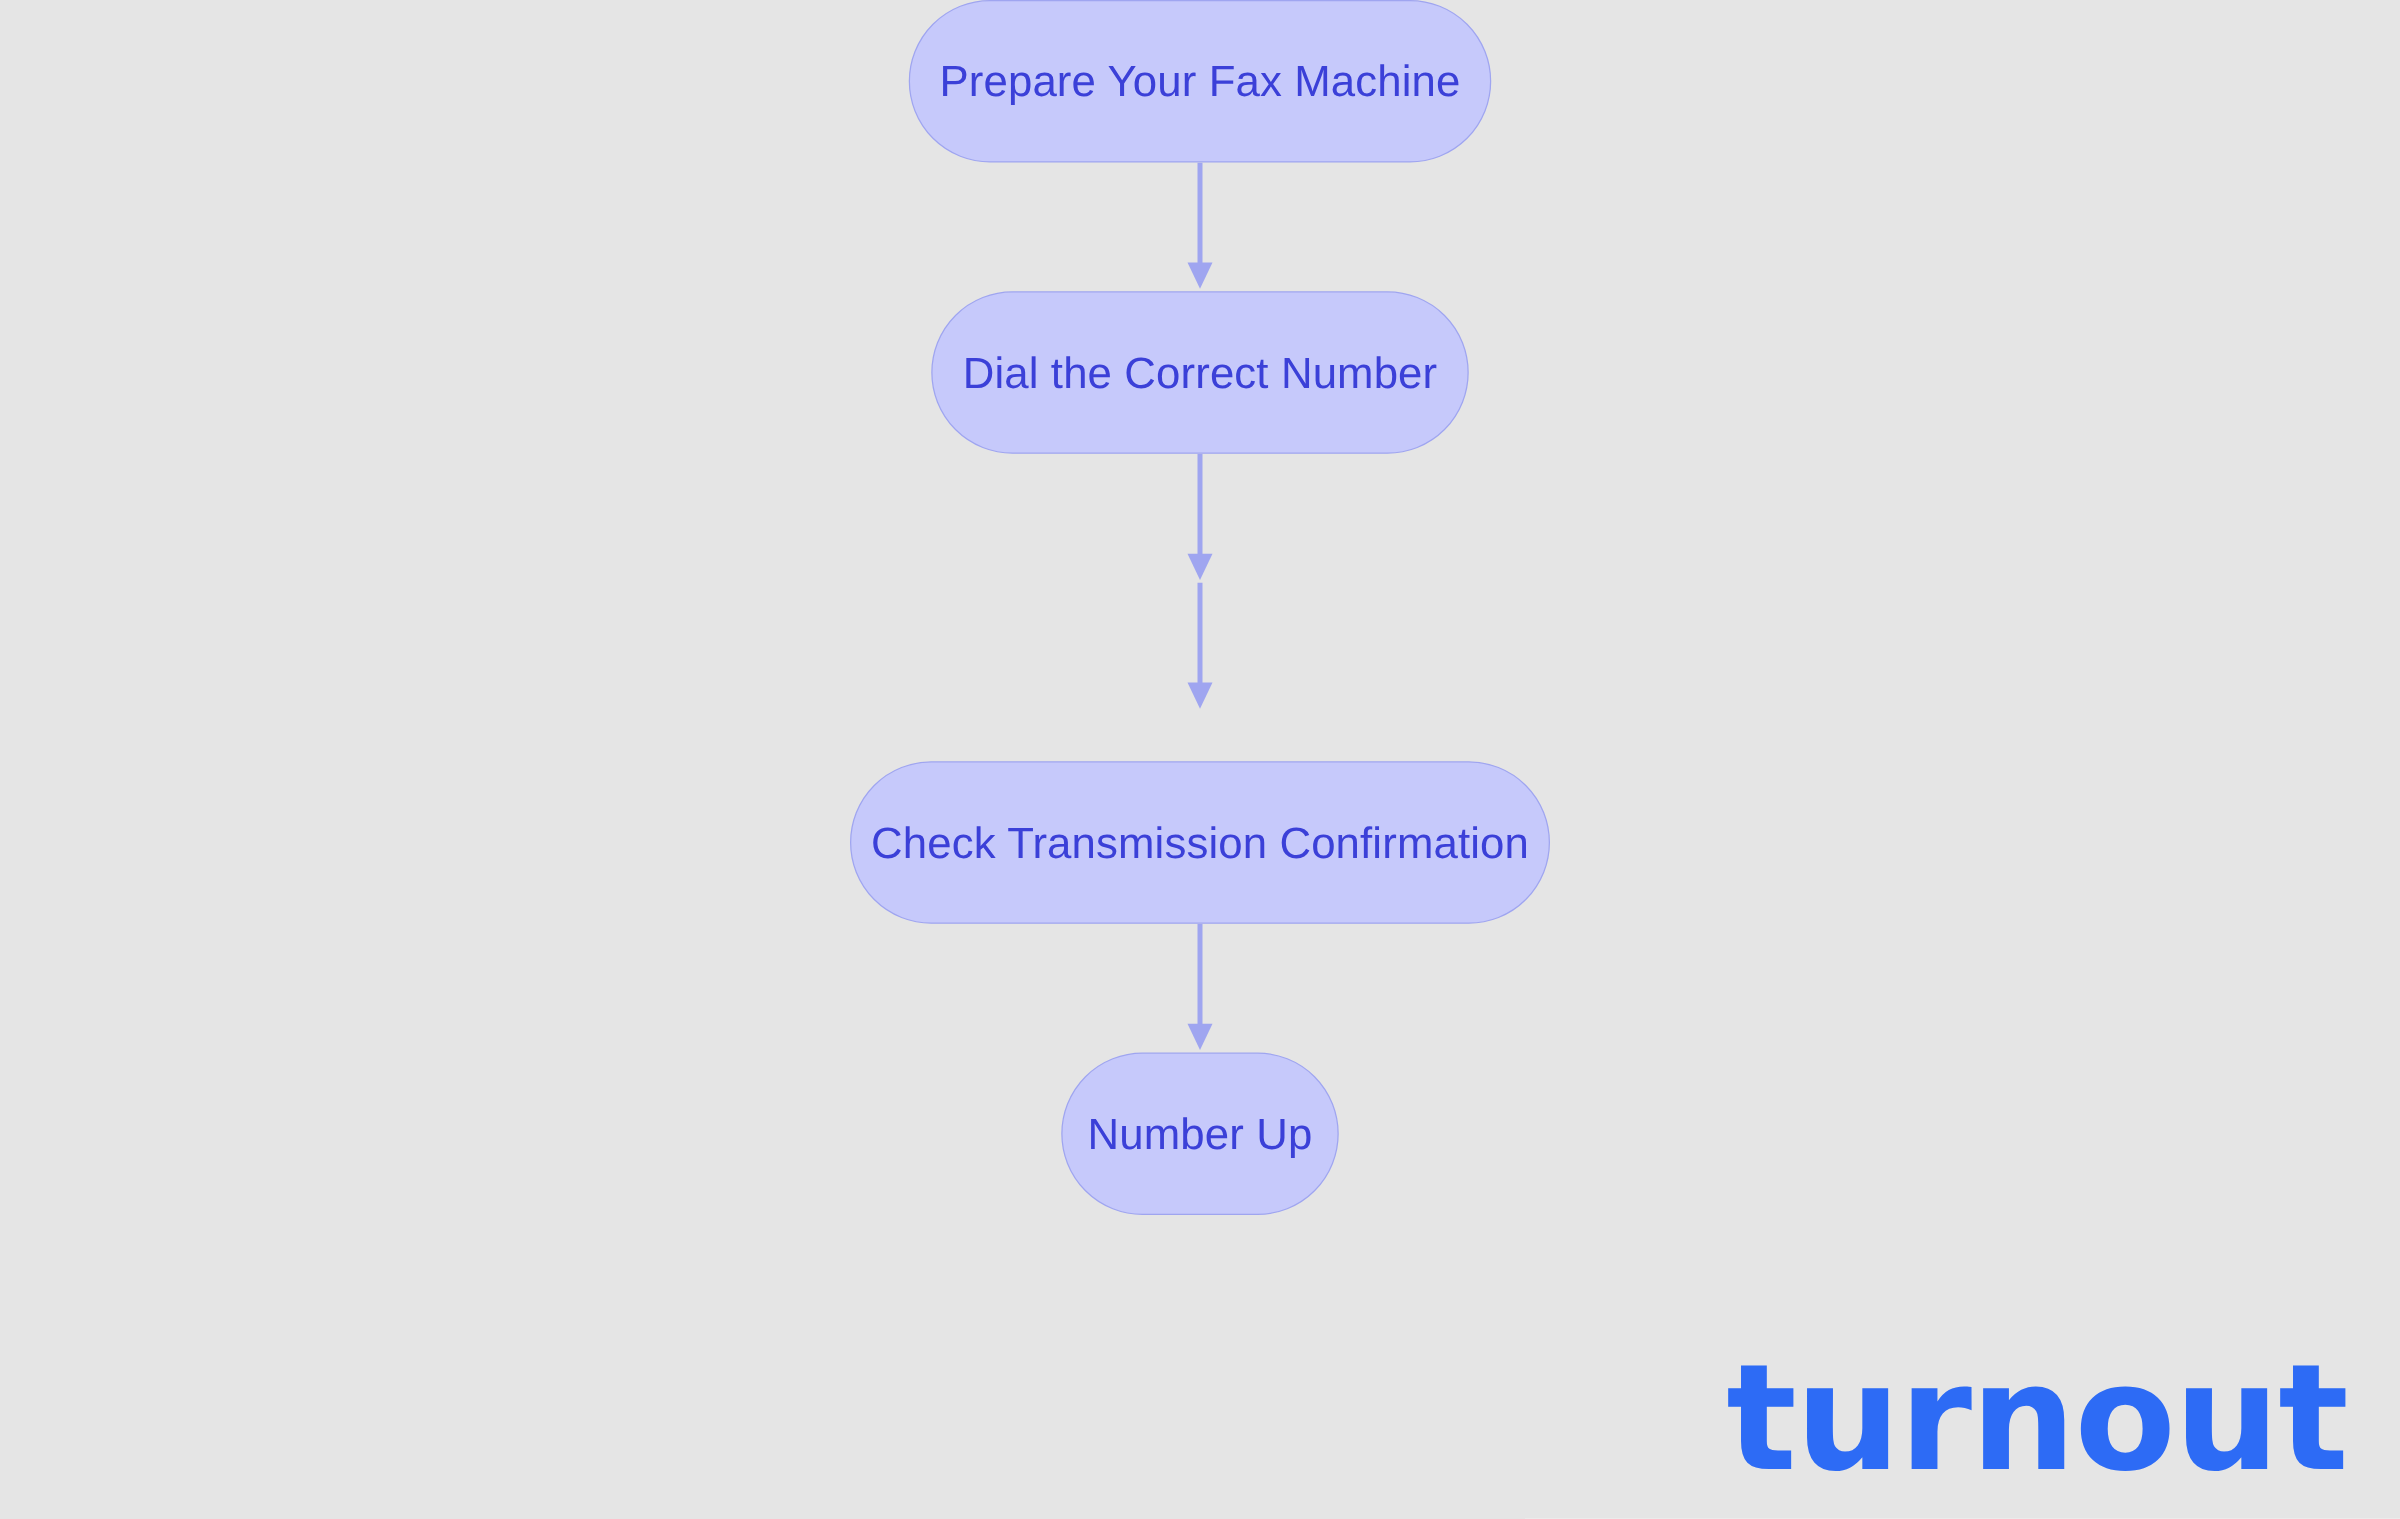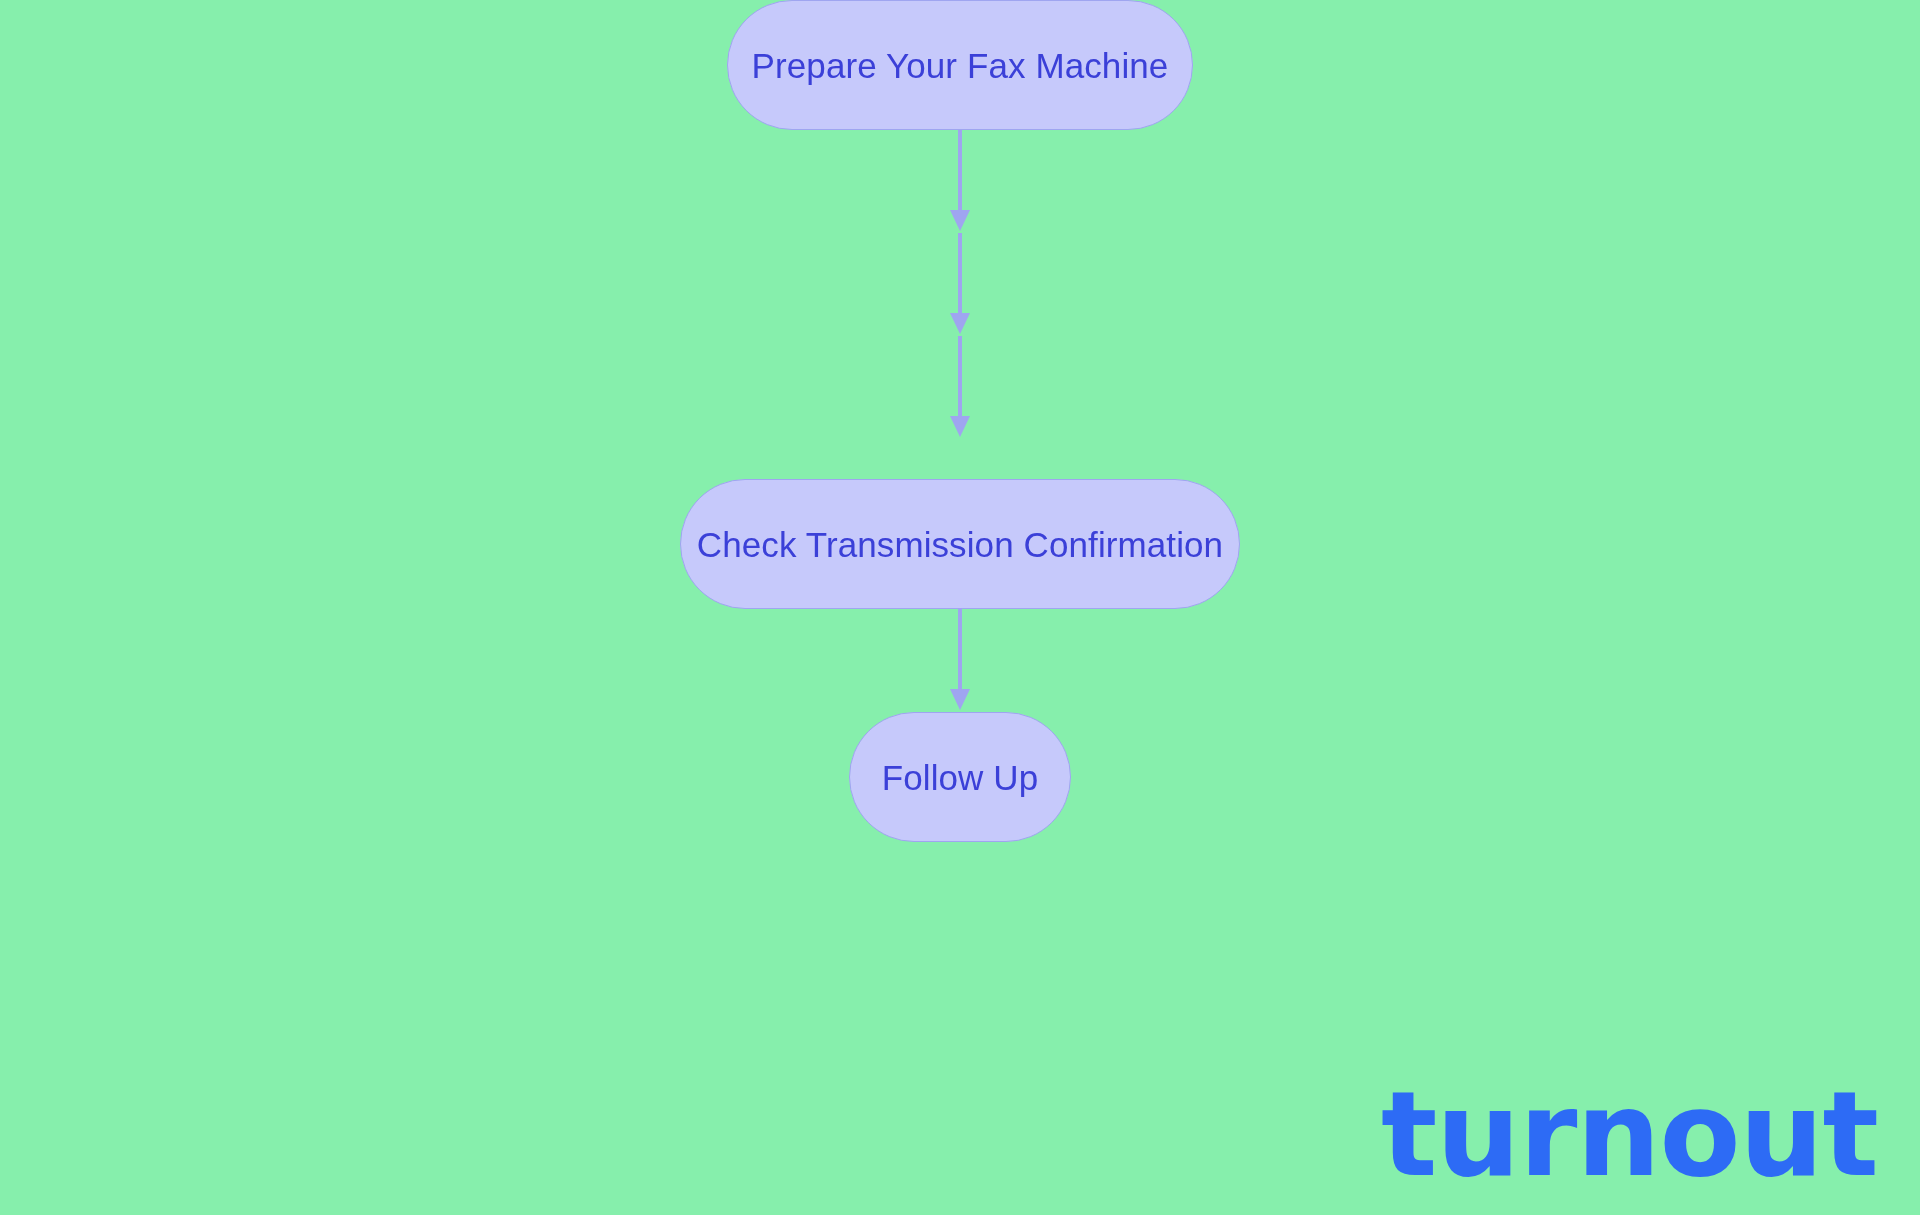--- a/index.html
+++ b/index.html
@@ -88,35 +88,40 @@
     font-weight: 700;
     letter-spacing: -1px;
     line-height: 1;
     font-family: "DejaVu Sans", "Liberation Sans", sans-serif;
     user-select: none;
   }
 </style>
 </head>
 <body>
 
-<div id="canvas" style="background: #86efac;">
+<div id="canvas" style="background: #e5e5e5;">
 
   <div id="flow">
 
     <div class="flow-step">
       <div class="node" style="background: rgb(198, 201, 251); border-color: rgb(159, 165, 240); width: 466px;">
         <span class="node-label" style="color: rgb(59, 64, 216);">Prepare Your Fax Machine</span>
       </div>
     </div>
 
     <svg class="connector" viewBox="0 0 26 103">
       <path class="conn-line" d="M13 0 L13 82" style="stroke: rgb(159, 165, 240);"></path>
       <polygon class="conn-head" points="13,101 3,80 23,80" style="fill: rgb(159, 165, 240);"></polygon>
     </svg>
 
+    <div class="flow-step">
+      <div class="node" style="background: rgb(198, 201, 251); border-color: rgb(159, 165, 240); width: 430px;">
+        <span class="node-label" style="color: rgb(59, 64, 216);">Dial the Correct Number</span>
+      </div>
+    </div>
 
     <svg class="connector" viewBox="0 0 26 103">
       <path class="conn-line" d="M13 0 L13 82" style="stroke: rgb(159, 165, 240);"></path>
       <polygon class="conn-head" points="13,101 3,80 23,80" style="fill: rgb(159, 165, 240);"></polygon>
     </svg>
 
 
     <svg class="connector" viewBox="0 0 26 103">
       <path class="conn-line" d="M13 0 L13 82" style="stroke: rgb(159, 165, 240);"></path>
       <polygon class="conn-head" points="13,101 3,80 23,80" style="fill: rgb(159, 165, 240);"></polygon>
@@ -128,21 +133,21 @@
       </div>
     </div>
 
     <svg class="connector" viewBox="0 0 26 103">
       <path class="conn-line" d="M13 0 L13 82" style="stroke: rgb(159, 165, 240);"></path>
       <polygon class="conn-head" points="13,101 3,80 23,80" style="fill: rgb(159, 165, 240);"></polygon>
     </svg>
 
     <div class="flow-step">
       <div class="node" style="background: rgb(198, 201, 251); border-color: rgb(159, 165, 240); width: 222px;">
-        <span class="node-label" style="color: rgb(59, 64, 216);">Follow Up</span>
+        <span class="node-label" style="color: rgb(59, 64, 216);">Number Up</span>
       </div>
     </div>
 
   </div>
 
   <div id="brand" style="color: rgb(45, 107, 245);">turnout</div>
 
 </div>
 
 </body></html>

